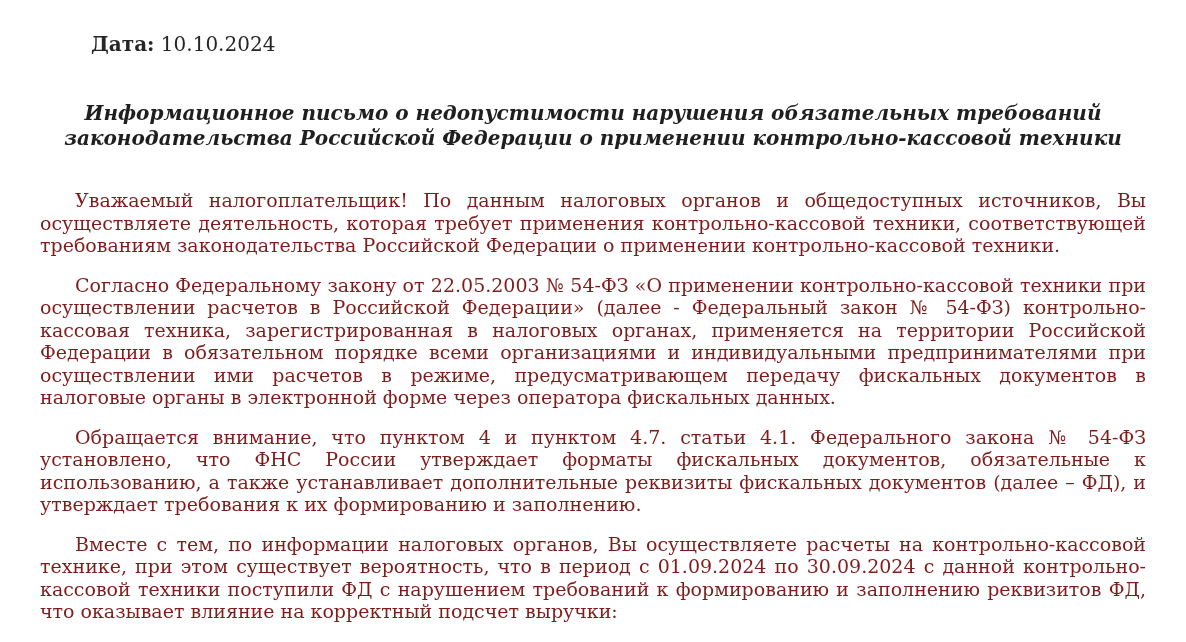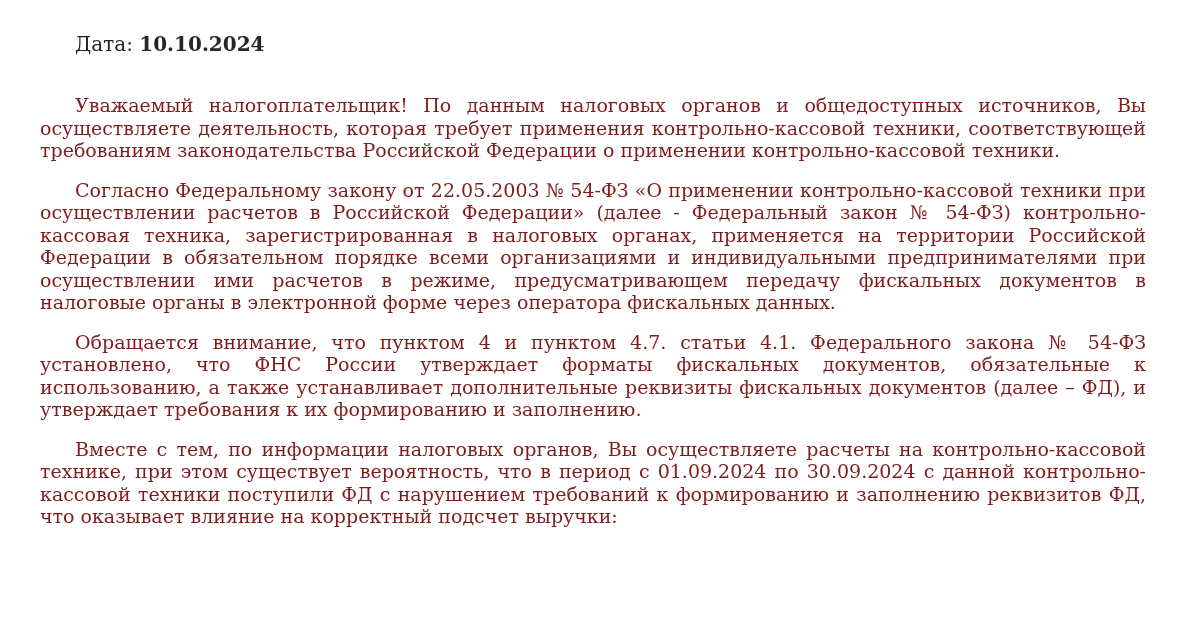--- a/index.html
+++ b/index.html
@@ -19,24 +19,25 @@
     padding: 33px 40px 0 40px;
     background: #ffffff;
   }
   .date-line {
     margin-left: 35px;
     font-size: 20px;
     line-height: 23px;
     white-space: nowrap;
   }
   .date-label {
-    font-weight: normal;
+    font-weight: bold;
+    margin-left: 16px;
   }
   .date-value {
-    font-weight: bold;
+    font-weight: normal;
   }
   .doc-title {
     margin-top: 45px;
     text-align: center;
     font-weight: bold;
     font-style: italic;
     font-size: 20px;
     line-height: 25px;
     color: #1f1f1f;
   }
@@ -55,20 +56,21 @@
 </head>
 <body>
 
 <div class="page">
 
   <div class="date-line">
     <span class="date-label">Дата:</span>
     <span class="date-value">10.10.2024</span>
   </div>
 
+  <div class="doc-title">Информационное письмо о недопустимости нарушения обязательных требований законодательства Российской Федерации о применении контрольно-кассовой техники</div>
 
   <div class="body-text">
     <p class="para">Уважаемый налогоплательщик! По данным налоговых органов и общедоступных источников, Вы осуществляете деятельность, которая требует применения контрольно-кассовой техники, соответствующей требованиям законодательства Российской Федерации о применении контрольно-кассовой техники.</p>
     <p class="para">Согласно Федеральному закону от 22.05.2003 № 54-ФЗ «О применении контрольно-кассовой техники при осуществлении расчетов в Российской Федерации» (далее - Федеральный закон № 54-ФЗ) контрольно-кассовая техника, зарегистрированная в налоговых органах, применяется на территории Российской Федерации в обязательном порядке всеми организациями и индивидуальными предпринимателями при осуществлении ими расчетов в режиме, предусматривающем передачу фискальных документов в налоговые органы в электронной форме через оператора фискальных данных.</p>
     <p class="para">Обращается внимание, что пунктом 4 и пунктом 4.7. статьи 4.1. Федерального закона № 54-ФЗ установлено, что ФНС России утверждает форматы фискальных документов, обязательные к использованию, а также устанавливает дополнительные реквизиты фискальных документов (далее – ФД), и утверждает требования к их формированию и заполнению.</p>
     <p class="para">Вместе с тем, по информации налоговых органов, Вы осуществляете расчеты на контрольно-кассовой технике, при этом существует вероятность, что в период с 01.09.2024 по 30.09.2024 с данной контрольно-кассовой техники поступили ФД с нарушением требований к формированию и заполнению реквизитов ФД, что оказывает влияние на корректный подсчет выручки:</p>
   </div>
 
 </div>
 

